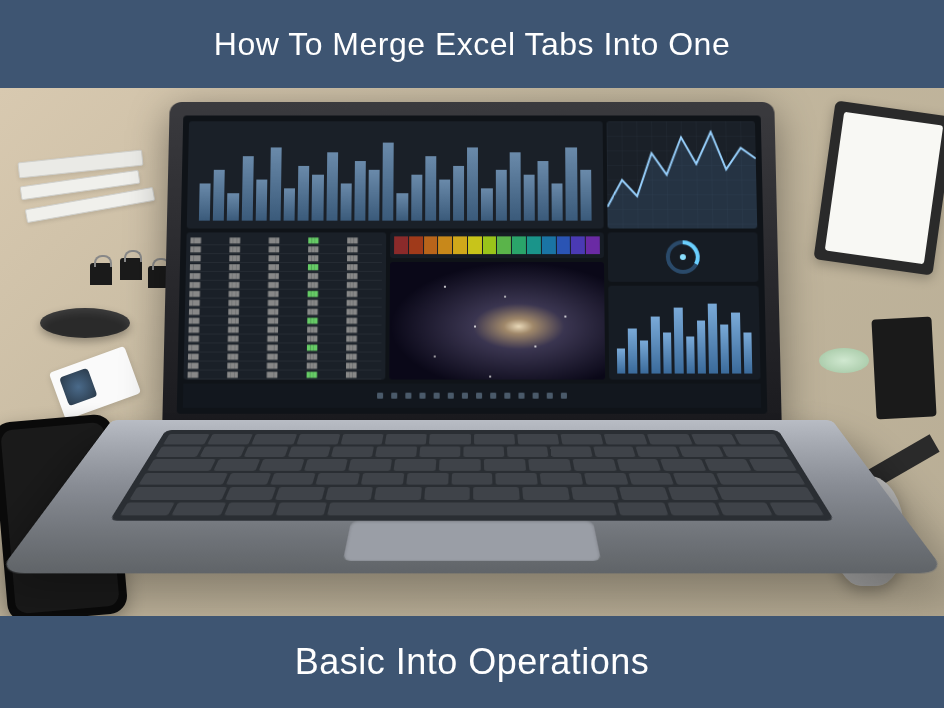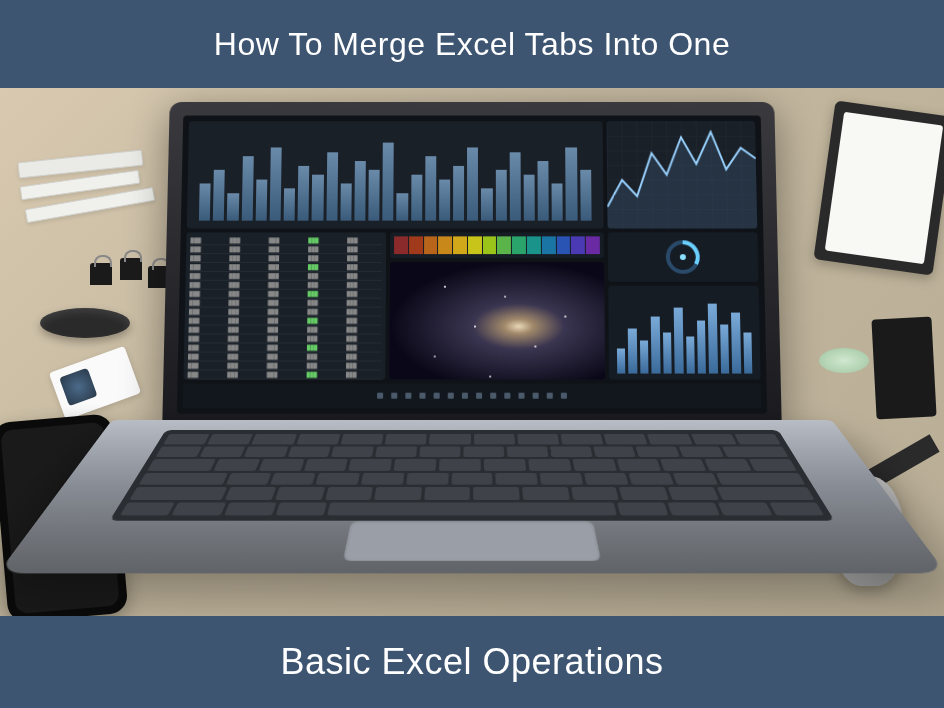--- a/index.html
+++ b/index.html
@@ -521,14 +521,14 @@
             <div class="key" style="flex: 1 1 0%;"></div>
             <div class="key" style="flex: 1 1 0%;"></div>
           </div>
         </div>
       <div class="trackpad"></div>
     </div>
   </div>
 </div>
 
 <div class="banner bottom">
-  <span>Basic Excel Operations</span>
+  <span>Basic Into Operations</span>
 </div>
 
 </body></html>

